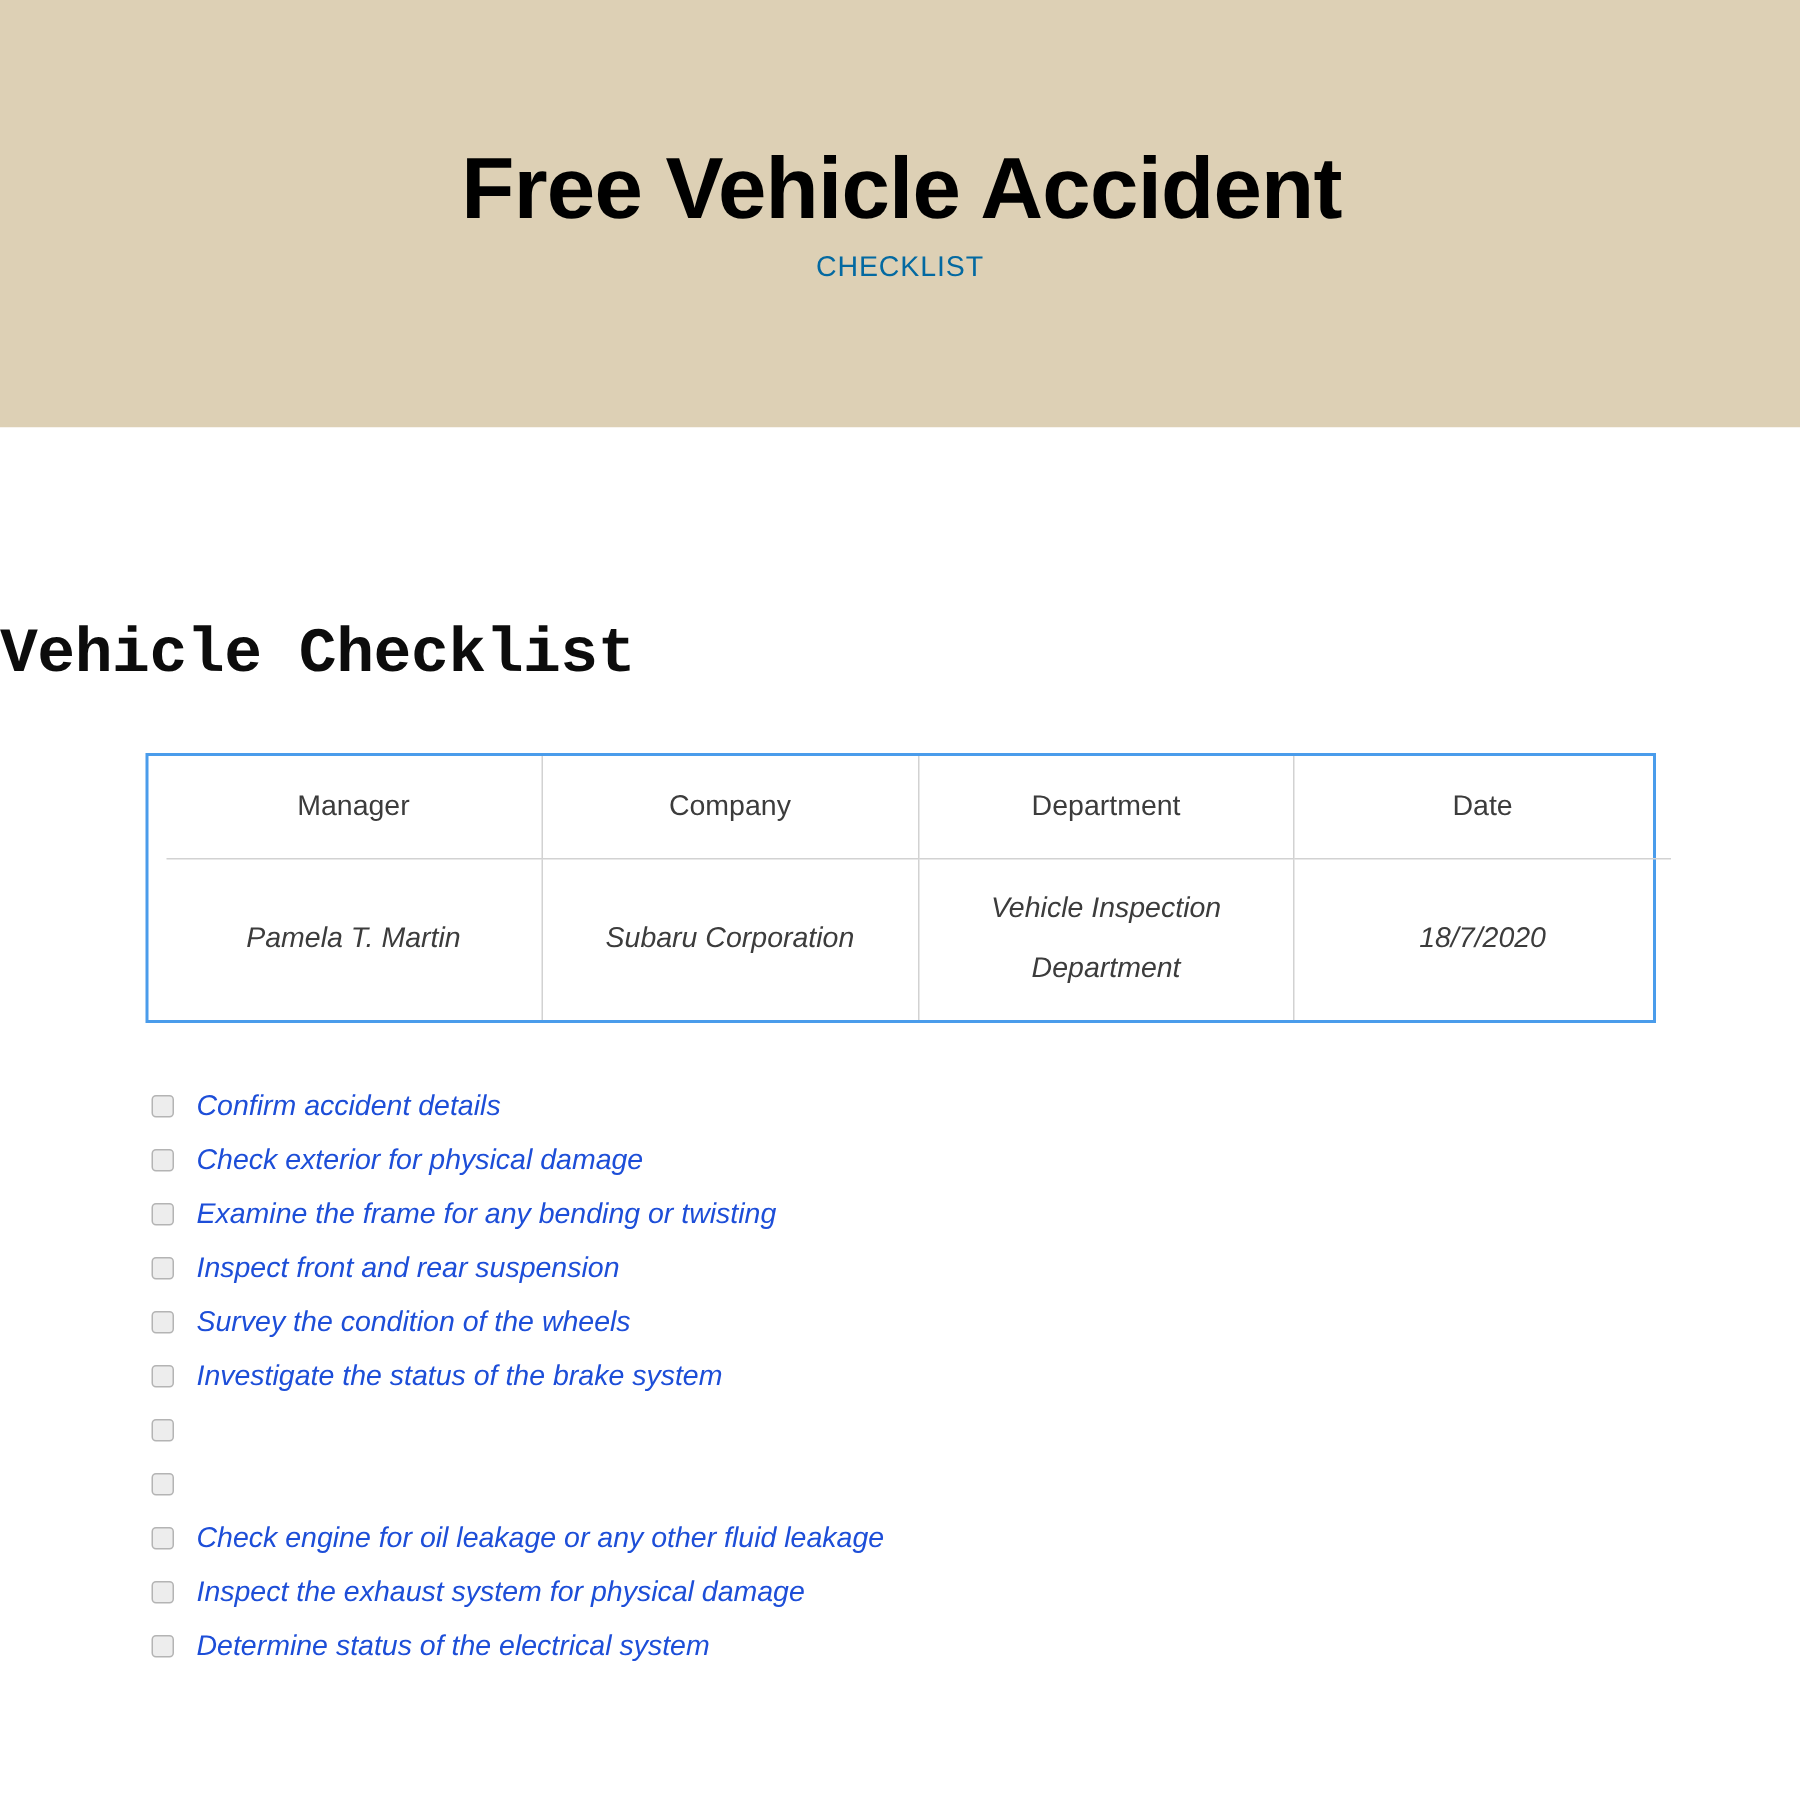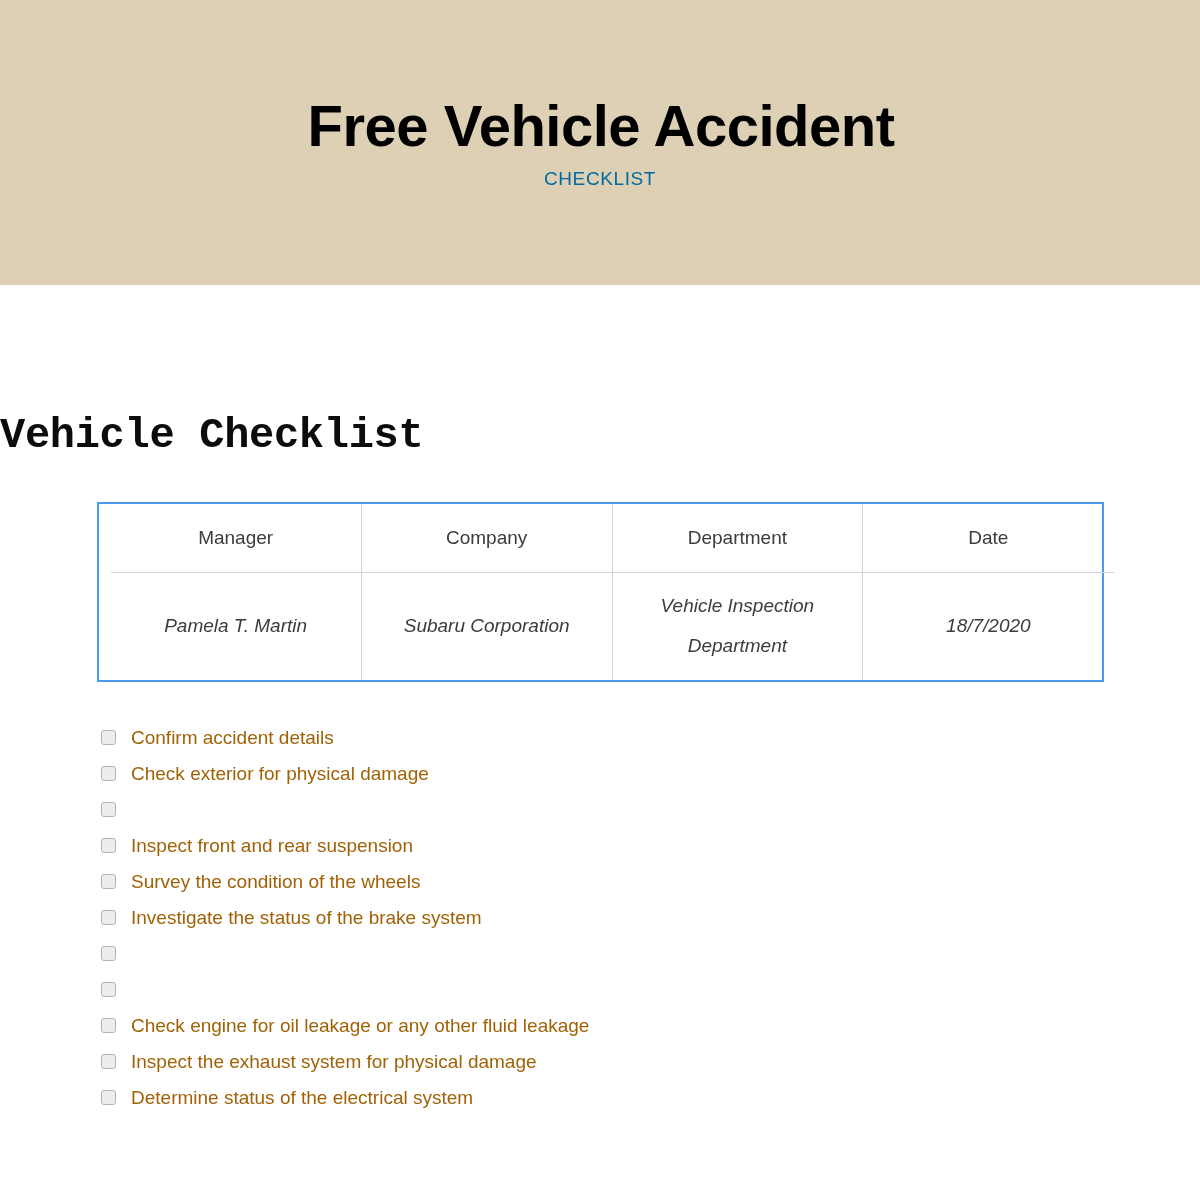--- a/index.html
+++ b/index.html
@@ -124,23 +124,24 @@
     border: 1px solid #b4b4b4;
     border-radius: 3px;
     background: #ededed;
     box-sizing: border-box;
     margin-right: 15px;
     position: relative;
     top: -1px;
   }
   .check-label {
     font-size: 19px;
-    color: #a16207;
+    color: #1d4ed8;
     line-height: 24px;
     white-space: nowrap;
+    font-style: italic;
   }
 </style>
 </head>
 <body>
 
 <div class="header-band">
   <div class="header-title">Free Vehicle Accident</div>
   <div class="header-subtitle">CHECKLIST</div>
 </div>
 
@@ -173,20 +174,21 @@
       <li class="checklist-item">
         <span class="checkbox"></span>
         <span class="check-label">Confirm accident details</span>
       </li>
       <li class="checklist-item">
         <span class="checkbox"></span>
         <span class="check-label">Check exterior for physical damage</span>
       </li>
       <li class="checklist-item">
         <span class="checkbox"></span>
+        <span class="check-label">Examine the frame for any bending or twisting</span>
       </li>
       <li class="checklist-item">
         <span class="checkbox"></span>
         <span class="check-label">Inspect front and rear suspension</span>
       </li>
       <li class="checklist-item">
         <span class="checkbox"></span>
         <span class="check-label">Survey the condition of the wheels</span>
       </li>
       <li class="checklist-item">

